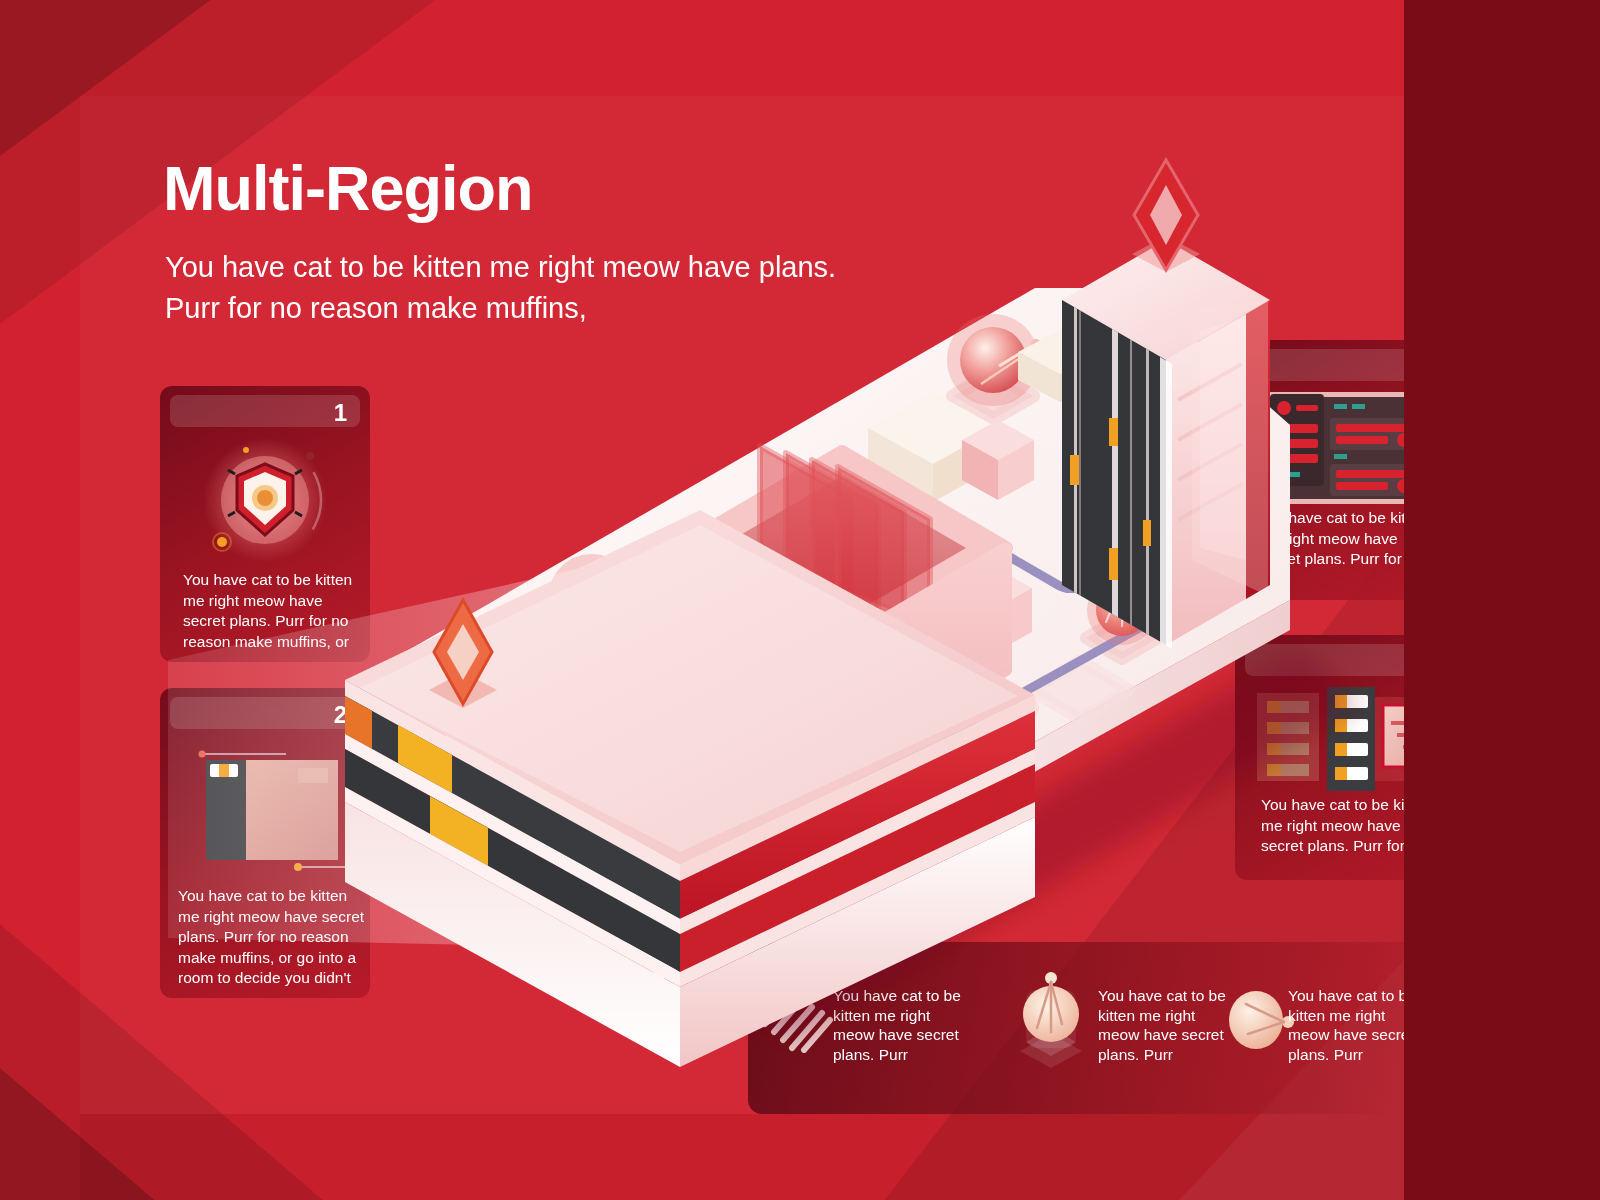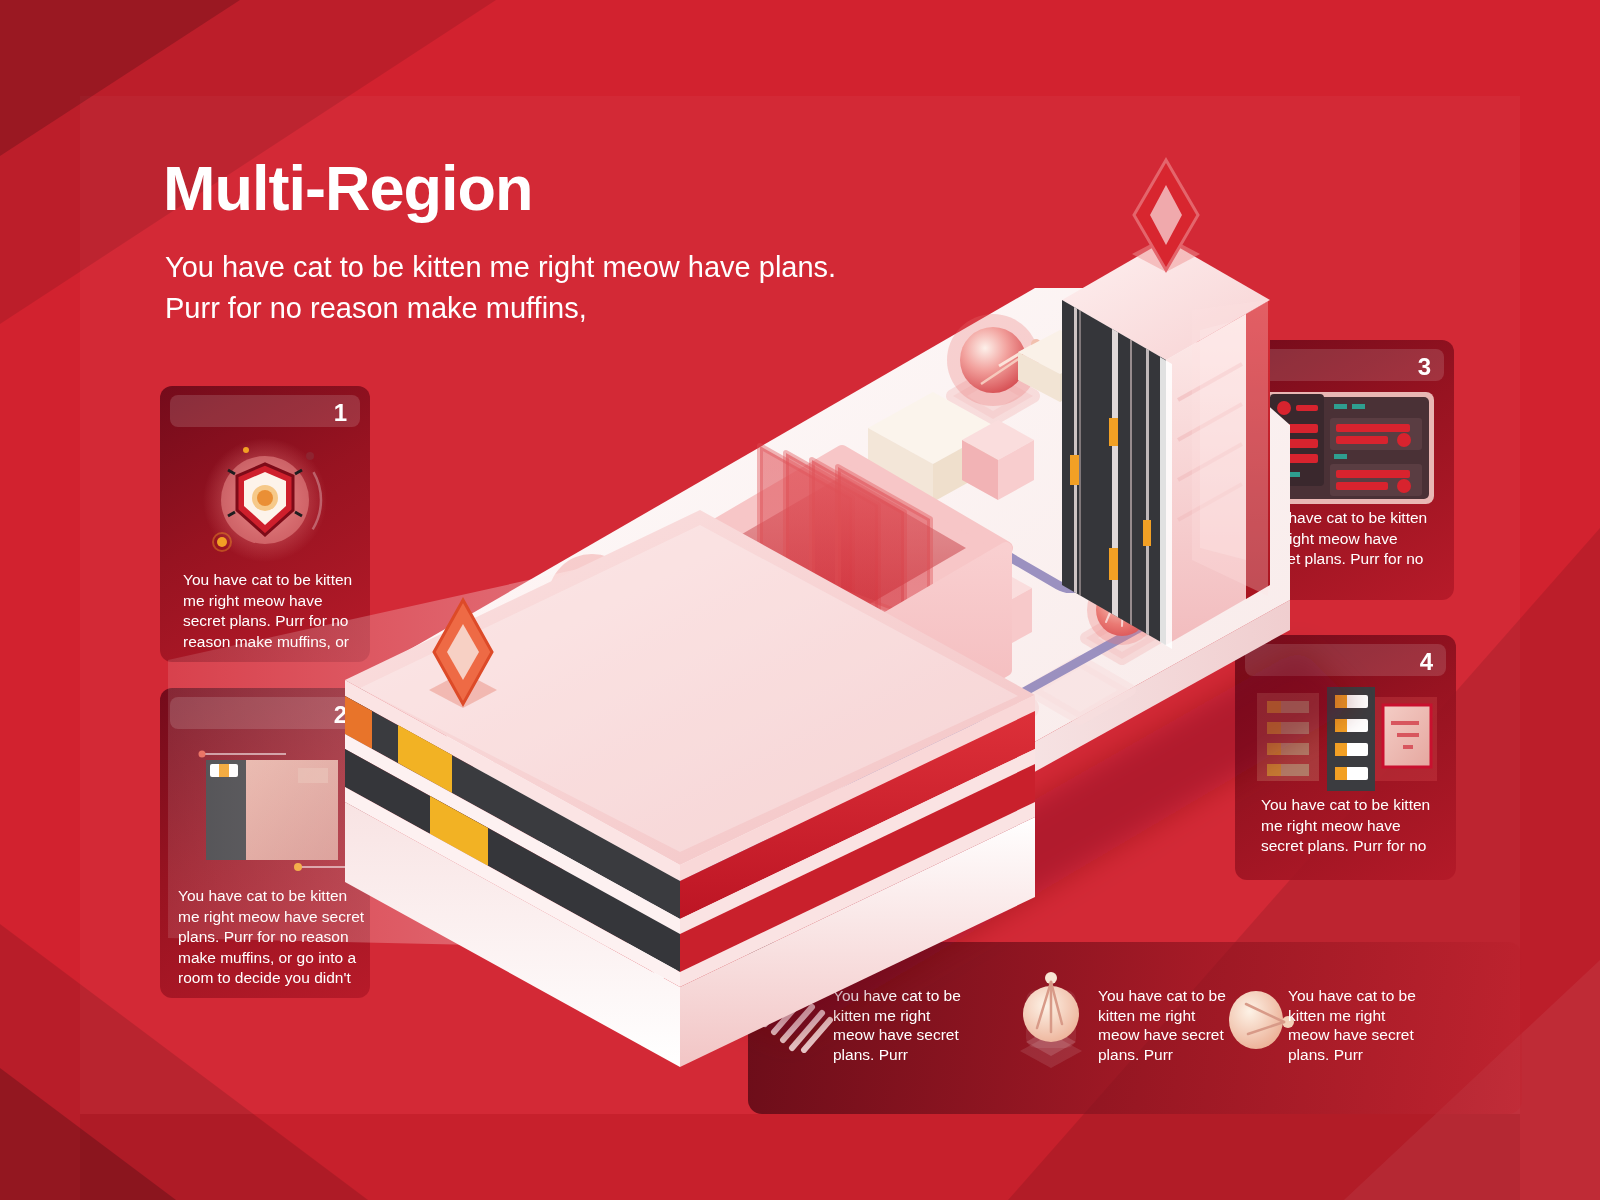--- a/index.html
+++ b/index.html
@@ -1,16 +1,16 @@
 <!DOCTYPE html>
 <html><head>
 <meta charset="utf-8">
 <style>
   html,body{margin:0;padding:0;background:#7a0c18;}
-  #stage{position:relative;width:1600px;height:1200px;overflow:hidden;
+  #stage{position:relative;width:1404px;height:1200px;overflow:hidden;
          font-family:"Liberation Sans",sans-serif;background:#d2222f;}
   .abs{position:absolute;}
   .bgshape{position:absolute;inset:0;}
   
   .panel{left:80px;top:96px;width:1440px;height:1018px;background:rgba(255,255,255,0.035);}
   .chev-tl-2{clip-path:polygon(0 0,31% 0,0 27%);background:rgba(0,0,0,0.10);}
   .chev-tl-1{clip-path:polygon(0 0,15% 0,0 13%);background:rgba(0,0,0,0.18);}
   .chev-bl-2{clip-path:polygon(0 77%,23% 100%,0 100%);background:rgba(0,0,0,0.12);}
   .chev-bl-1{clip-path:polygon(0 89%,11% 100%,0 100%);background:rgba(0,0,0,0.20);}
   .chev-r-1{clip-path:polygon(100% 44%,63% 100%,100% 100%);background:rgba(0,0,0,0.10);}

